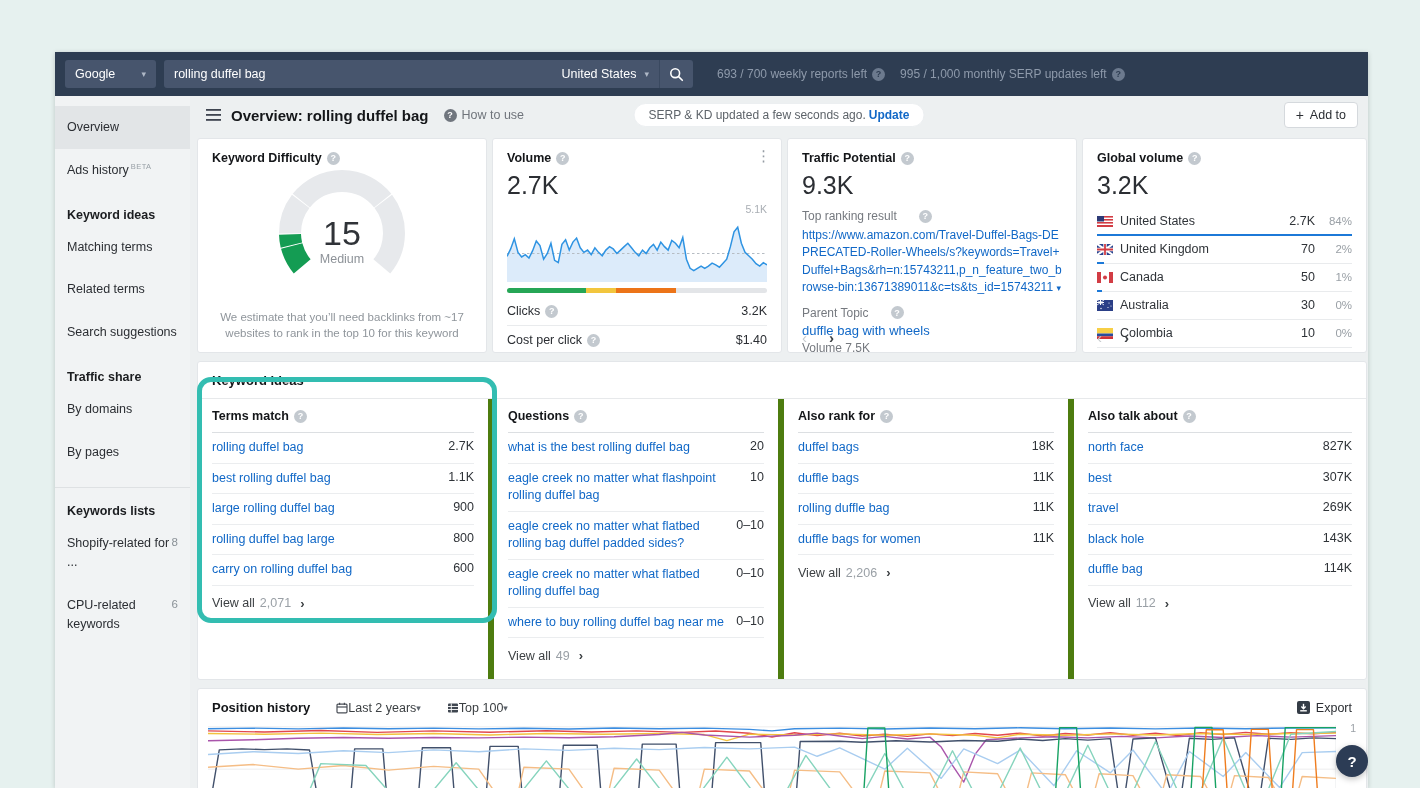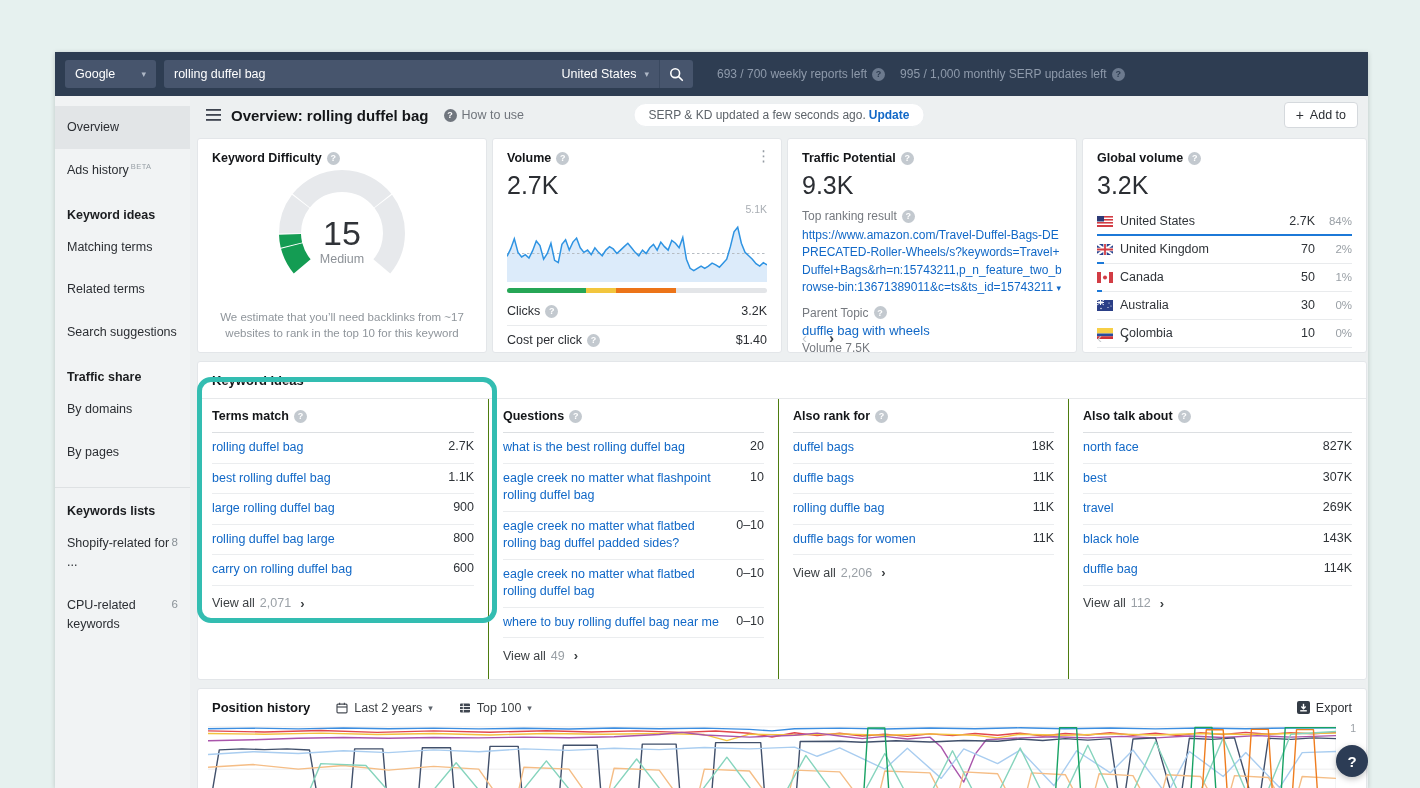--- a/index.html
+++ b/index.html
@@ -54,21 +54,21 @@
   .peak { position:absolute; right:14px; top:64px; color:#a9aeb4; font-size:10.5px; }
   .vol-svg { width:100%; height:60px; margin-top:22px; display:block; }
   .segbar { height:5px; border-radius:3px; overflow:hidden; display:flex; margin-top:6px; }
   .segbar span { height:100%; display:block; }
   .stat-row { display:flex; justify-content:space-between; align-items:center; padding:7px 0; }
   .stat-row + .stat-row { border-top:1px solid #e9ebed; }
   .stat-label { display:flex; align-items:center; gap:5px; color:#2b2e33; }
   .stat-val { color:#2b2e33; }
 
   
-  .sub-label { display:flex; align-items:center; gap:5px; color:#75797f; font-size:12px; margin-top:9px; }
+  .sub-label { display:flex; align-items:center; gap:22px; color:#75797f; font-size:12px; margin-top:9px; }
   .tp-url { color:#1168c7; font-size:12px; line-height:1.45; margin-top:4px; word-break:break-all; cursor:pointer; }
   .tp-link { color:#1168c7; font-size:13px; margin-top:3px; cursor:pointer; }
   .tp-vol { color:#75797f; font-size:12px; margin-top:3px; }
   .pager { position:absolute; bottom:6px; left:14px; display:flex; gap:22px; font-size:15px; }
   .pager .prev { color:#c6cacd; cursor:pointer; }
   .pager .next { color:#3c4043; cursor:pointer; font-weight:bold; }
 
   
   .country-list { margin-top:8px; }
   .country { position:relative; border-bottom:1px solid #e9ebed; padding:6px 0 7px; }
@@ -77,34 +77,34 @@
   .c-val { color:#2f3338; font-size:12.5px; }
   .c-pct { color:#9aa0a6; font-size:11.5px; width:30px; text-align:right; }
   .country-bar { position:absolute; left:0; bottom:-1px; height:2px; background:#1c79d8; }
   .flag { width:16px; height:11px; flex:none; display:block; }
 
   
   .ki { margin:8px 0 0 7px; width:1170px; background:#fff; border:1px solid #e3e6e9; border-radius:3px; }
   .ki-title { padding:11px 14px 10px; font-size:13px; font-weight:bold; color:#141619; border-bottom:1px solid #e7e9eb; }
   .ki-cols { display:grid; grid-template-columns:290px 290px 290px 1fr; }
   .ki-col { padding:0 14px 16px; min-height:250px; }
-  .ki-col + .ki-col { border-left:1px solid #4d7c0f; }
+  .ki-col + .ki-col { border-left:6px solid #4d7c0f; }
   .ki-head { display:flex; align-items:center; gap:5px; font-size:12.5px; font-weight:bold; color:#141619; padding:10px 0 9px; border-bottom:1px solid #dcdfe2; }
   .ki-row { display:flex; gap:10px; padding:6px 0; border-bottom:1px solid #ebedef; align-items:flex-start; }
   .ki-kw { flex:1; color:#1168c7; font-size:12.5px; line-height:1.4; cursor:pointer; }
   .ki-val { color:#2f3338; font-size:12.5px; white-space:nowrap; }
   .viewall { padding-top:10px; font-size:12.5px; color:#3c4043; display:flex; gap:5px; align-items:center; cursor:pointer; }
   .viewall .cnt { color:#9aa0a6; }
   .viewall .chev { font-weight:bold; margin-left:4px; font-size:13px; color:#3c4043; }
 
   
   .ph { margin:8px 0 0 7px; width:1170px; background:#fff; border:1px solid #e3e6e9; border-radius:3px; height:130px; }
   .ph-hdr { display:flex; align-items:center; gap:26px; padding:11px 14px 8px; }
   .ph-title { font-size:13px; font-weight:bold; color:#141619; }
-  .ph-ctrl { display:flex; align-items:center; gap:6px; font-size:12.5px; color:#3c4043; cursor:pointer; }
+  .ph-ctrl { display:flex; align-items:center; font-size:12.5px; color:#3c4043; cursor:pointer; }
   .ph-ctrl .tb-caret { color:#5d646c; }
   .ph-export { margin-left:auto; display:flex; align-items:center; gap:6px; font-size:12.5px; color:#2b2e33; cursor:pointer; }
   .ph-chart { position:relative; height:92px; margin:2px 30px 0 10px; }
   .ph-chart svg { position:absolute; inset:0; width:100%; height:100%; }
   .axis-lab { position:absolute; font-size:10.5px; color:#9aa0a6; right:-20px; }
 
   
   .hlbox { position:absolute; left:142px; top:325px; width:300px; height:246px; border:5px solid #33bdb1; border-radius:14px; z-index:5; pointer-events:none; }
   .helpbtn { position:absolute; left:1281px; top:693px; width:32px; height:32px; border-radius:50%; background:#2c3c55; color:#fff; font-size:15px; font-weight:bold; display:flex; align-items:center; justify-content:center; cursor:pointer; z-index:6; box-shadow:0 2px 6px rgba(0,0,0,.25); }
 </style>

